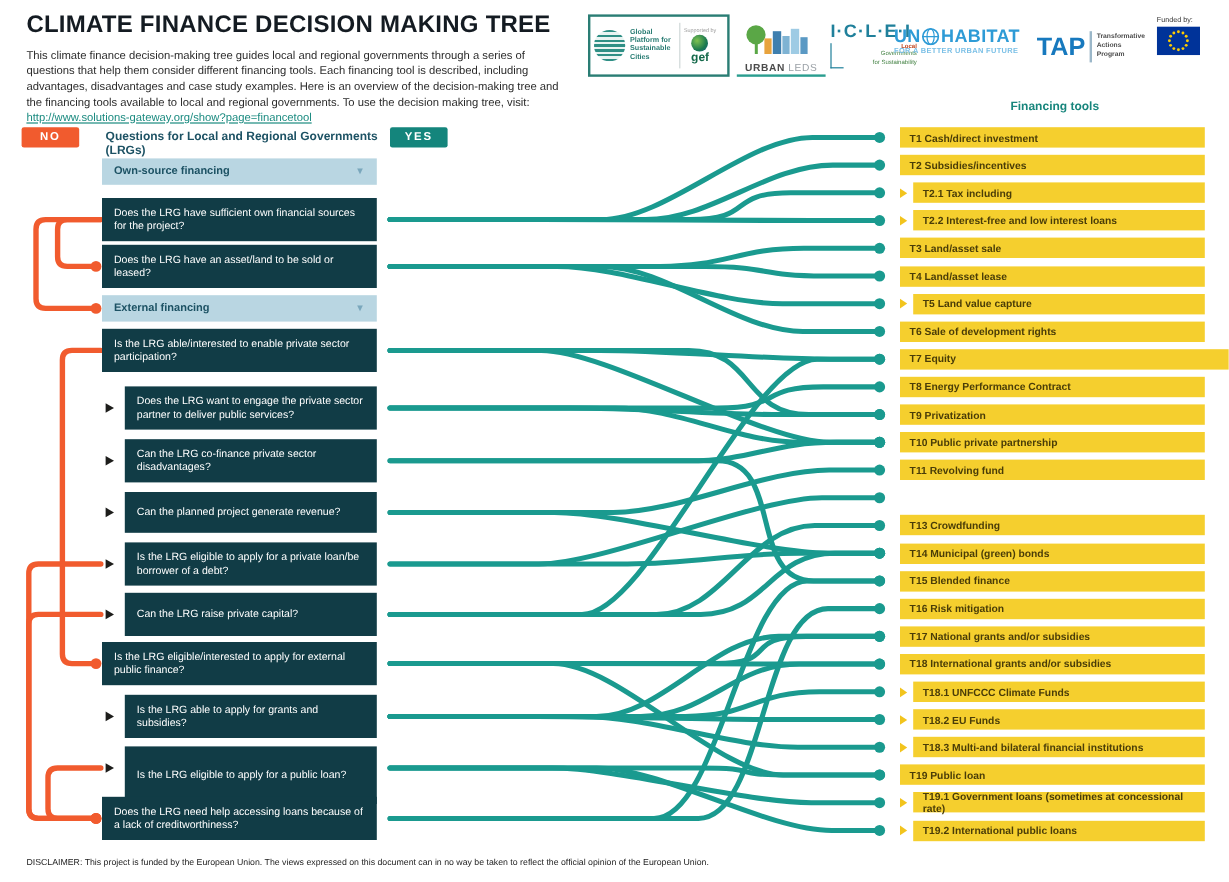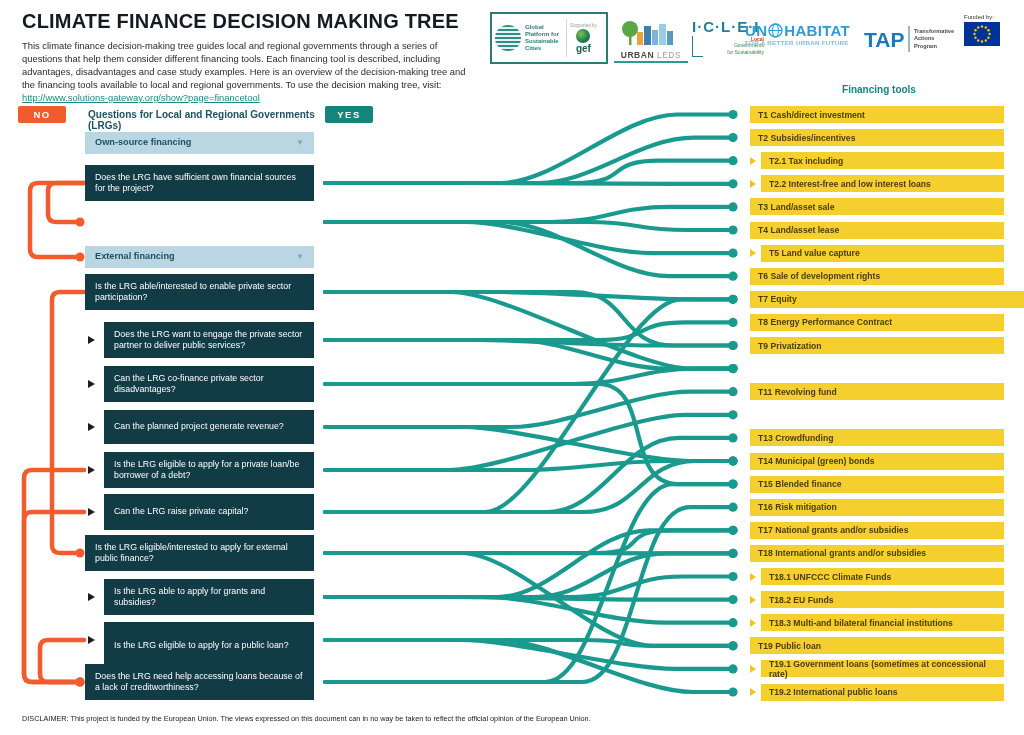--- a/index.html
+++ b/index.html
@@ -249,20 +249,23 @@
     </svg>
 
   <div class="disclaimer">DISCLAIMER: This project is funded by the European Union. The views expressed on this document can in no way be taken to reflect the official opinion of the European Union.</div>
 <div class="qbox header" style="top: 132px; height: 22px; left: 85px; width: 229px;">
       <span>Own-source financing</span>
       <span class="chev">▼</span>
     </div>
     <div class="qbox" style="top: 165px; height: 36px; left: 85px; width: 229px;">
       <span>Does the LRG have sufficient own financial sources for the project?</span>
     </div>
+    <div class="qbox" style="top: 204px; height: 36px; left: 85px; width: 229px;">
+      <span>Does the LRG have an asset/land to be sold or leased?</span>
+    </div>
     <div class="qbox header" style="top: 246px; height: 22px; left: 85px; width: 229px;">
       <span>External financing</span>
       <span class="chev">▼</span>
     </div>
     <div class="qbox" style="top: 274px; height: 36px; left: 85px; width: 229px;">
       <span>Is the LRG able/interested to enable private sector participation?</span>
     </div>
     <div class="qbox" style="top: 322px; height: 36px; left: 104px; width: 210px;">
       <span>Does the LRG want to engage the private sector partner to deliver public services?</span>
     </div>
@@ -304,20 +307,21 @@
     <div class="tool" style="top: 175.3px; left: 761px; width: 243px;">T2.2 Interest-free and low interest loans</div>
     <div class="tri-t" style="left: 750px; top: 179.8px;"></div>
     <div class="tool" style="top: 198.4px; left: 750px; width: 254px;">T3 Land/asset sale</div>
     <div class="tool" style="top: 221.5px; left: 750px; width: 254px;">T4 Land/asset lease</div>
     <div class="tool" style="top: 244.6px; left: 761px; width: 243px;">T5 Land value capture</div>
     <div class="tri-t" style="left: 750px; top: 249.1px;"></div>
     <div class="tool" style="top: 267.7px; left: 750px; width: 254px;">T6 Sale of development rights</div>
     <div class="tool" style="top: 290.8px; left: 750px; width: 306px;">T7 Equity</div>
     <div class="tool" style="top: 313.9px; left: 750px; width: 254px;">T8 Energy Performance Contract</div>
     <div class="tool" style="top: 337px; left: 750px; width: 254px;">T9 Privatization</div>
+    <div class="tool" style="top: 360.1px; left: 750px; width: 254px;">T10 Public private partnership</div>
     <div class="tool" style="top: 383.2px; left: 750px; width: 254px;">T11 Revolving fund</div>
     <div class="tool" style="top: 429.4px; left: 750px; width: 254px;">T13 Crowdfunding</div>
     <div class="tool" style="top: 452.5px; left: 750px; width: 254px;">T14 Municipal (green) bonds</div>
     <div class="tool" style="top: 475.6px; left: 750px; width: 254px;">T15 Blended finance</div>
     <div class="tool" style="top: 498.7px; left: 750px; width: 254px;">T16 Risk mitigation</div>
     <div class="tool" style="top: 521.8px; left: 750px; width: 254px;">T17 National grants and/or subsidies</div>
     <div class="tool" style="top: 544.9px; left: 750px; width: 254px;">T18 International grants and/or subsidies</div>
     <div class="tool" style="top: 568px; left: 761px; width: 243px;">T18.1 UNFCCC Climate Funds</div>
     <div class="tri-t" style="left: 750px; top: 572.5px;"></div>
     <div class="tool" style="top: 591.1px; left: 761px; width: 243px;">T18.2 EU Funds</div>

